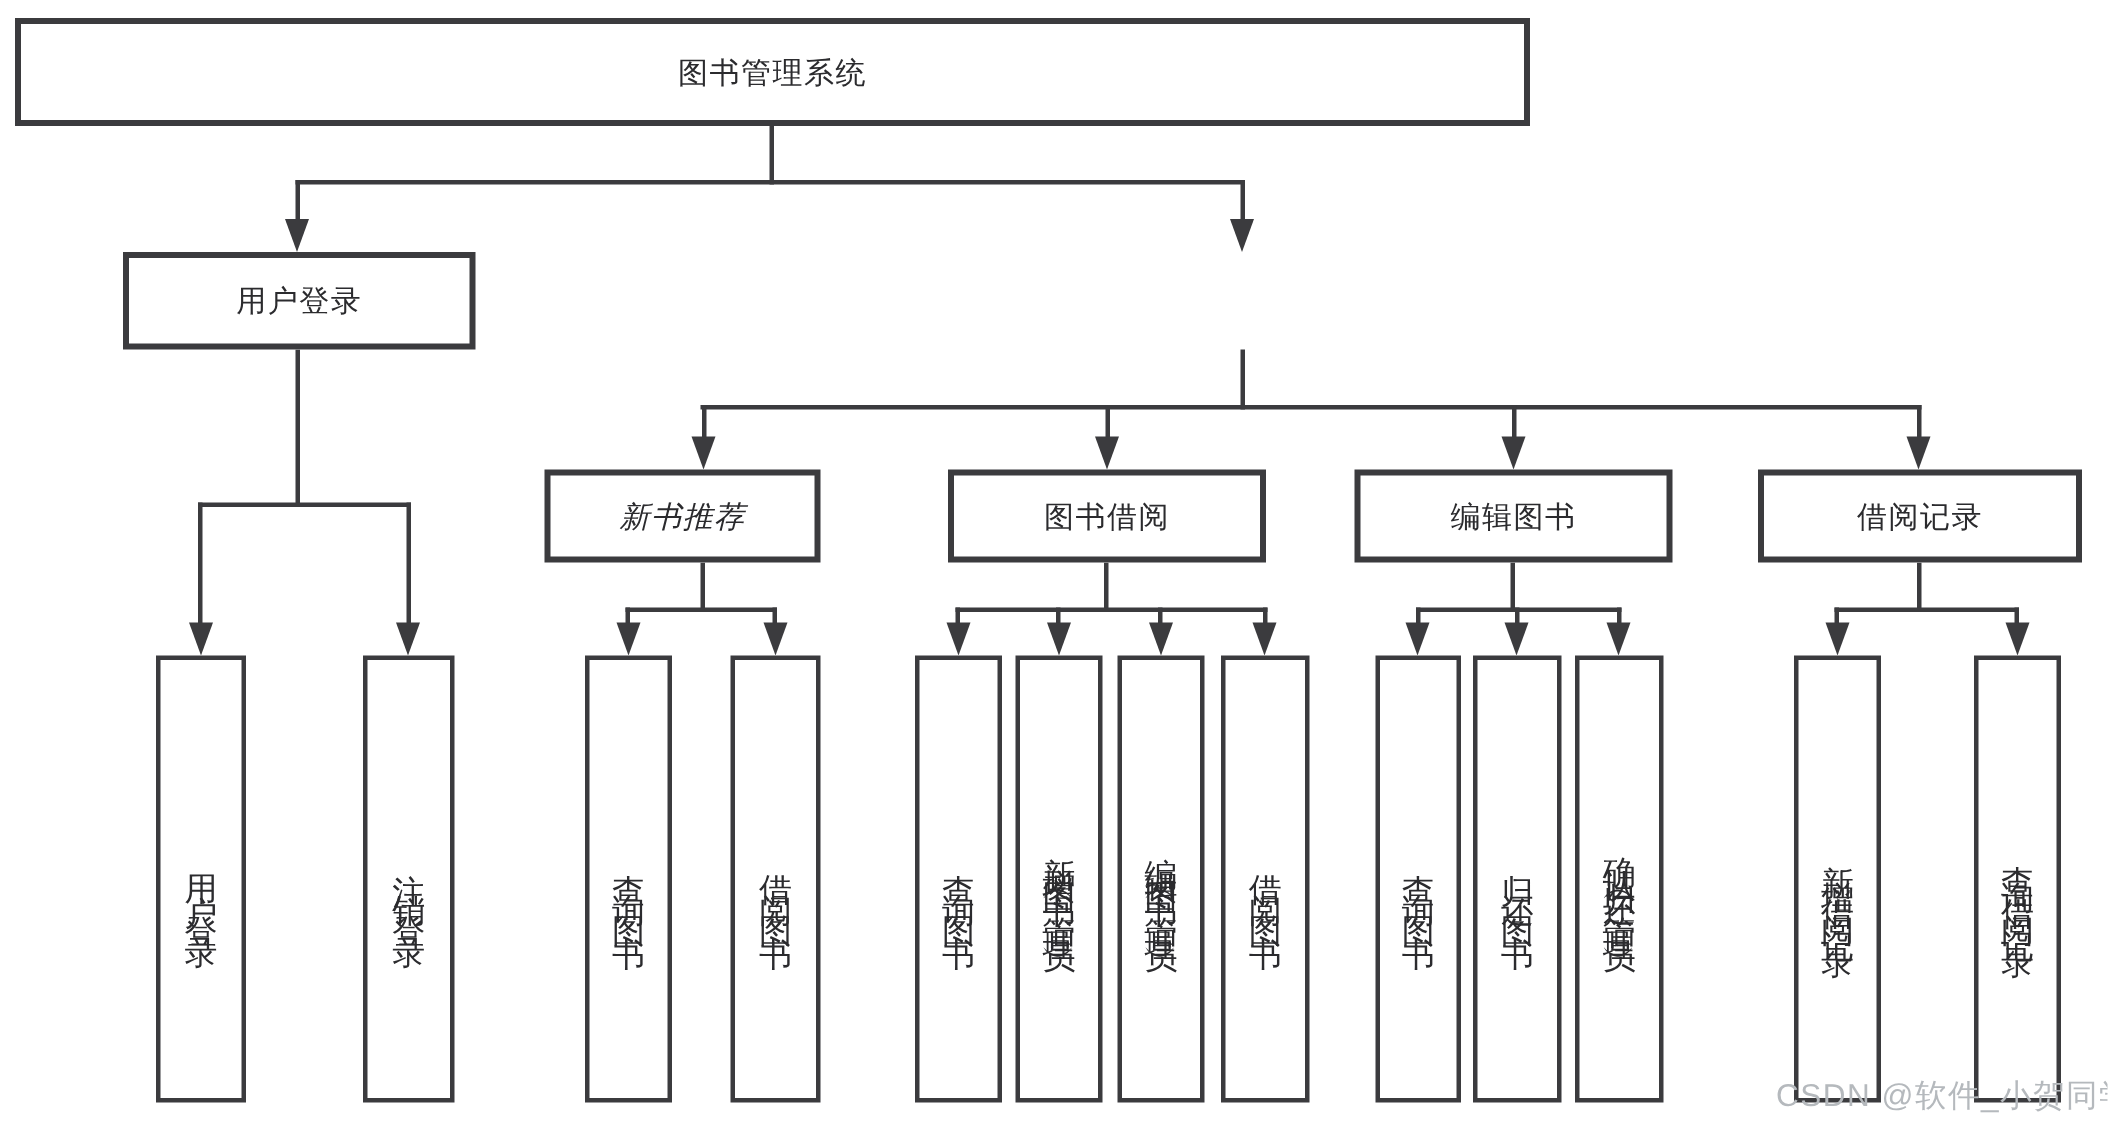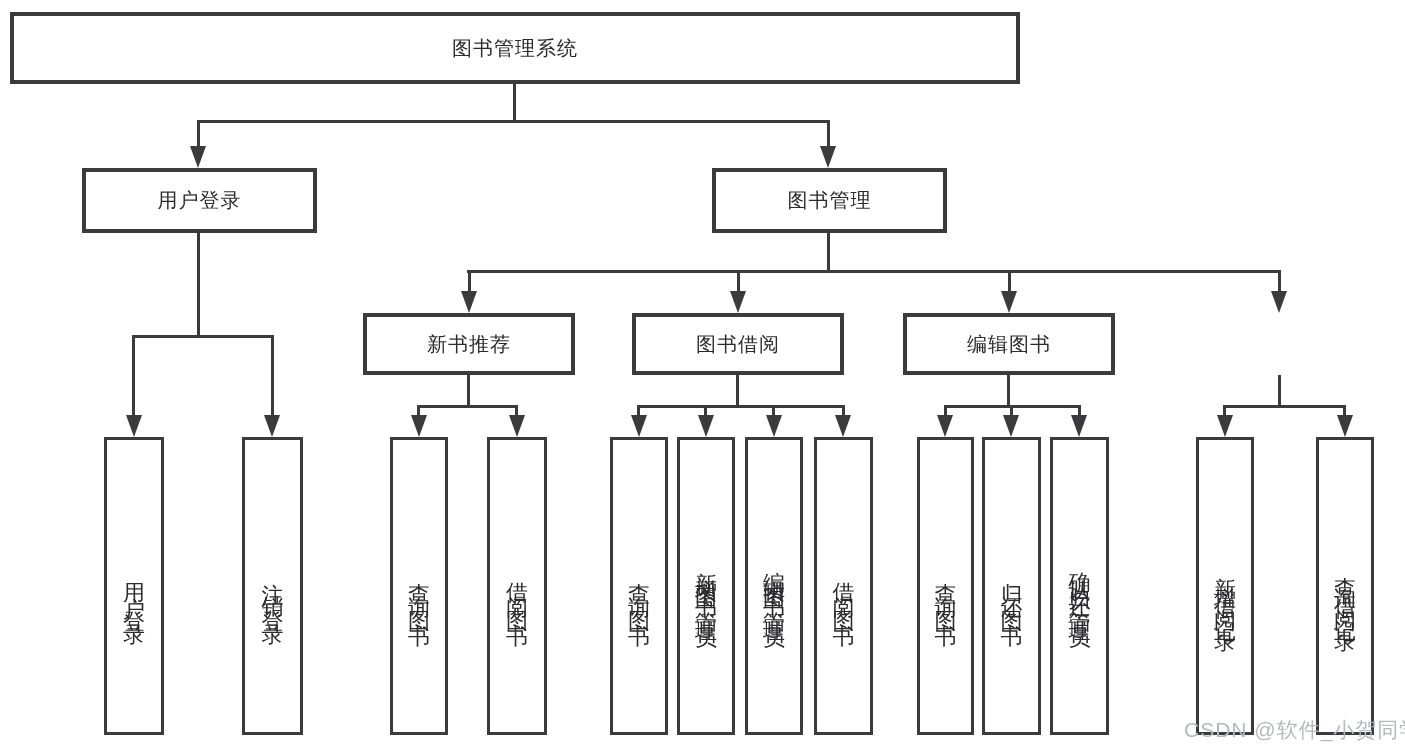--- a/index.html
+++ b/index.html
@@ -96,32 +96,32 @@
   <div class="vline" style="left:1343px;top:405px;height:12px;"></div>
   <div class="ahead" style="left:1337px;top:415px;"></div>
 
   <div class="box" style="left:10px;top:12px;width:1010px;height:72px;">
     <span>图书管理系统</span>
   </div>
 
   <div class="box" style="left:82px;top:168px;width:235px;height:65px;">
     <span>用户登录</span>
   </div>
-  <div class="box" style="left:712px;top:168px;width:235px;height:65px;">
-    <span>图书管理</span>
-  </div>
 
-  <div class="box" style="left:363px;top:313px;width:212px;height:62px;">
+  <div class="box" style="left:363px;top:313px;width:184px;height:62px;font-style:italic;">
     <span>新书推荐</span>
   </div>
   <div class="box" style="left:632px;top:313px;width:212px;height:62px;justify-content:center;">
     <span>图书借阅</span>
   </div>
   <div class="box" style="left:903px;top:313px;width:212px;height:62px;">
     <span>编辑图书</span>
+  </div>
+  <div class="box" style="left:1172px;top:313px;width:216px;height:62px;">
+    <span>借阅记录</span>
   </div>
 
   <div class="leafbox" style="left:104px;top:437px;width:60px;height:298px;">
     <span class="vtext sp4">用户登录</span>
   </div>
   <div class="leafbox" style="left:242px;top:437px;width:61px;height:298px;">
     <span class="vtext sp4">注销登录</span>
   </div>
 
   <div class="leafbox" style="left:390px;top:437px;width:58px;height:298px;">

